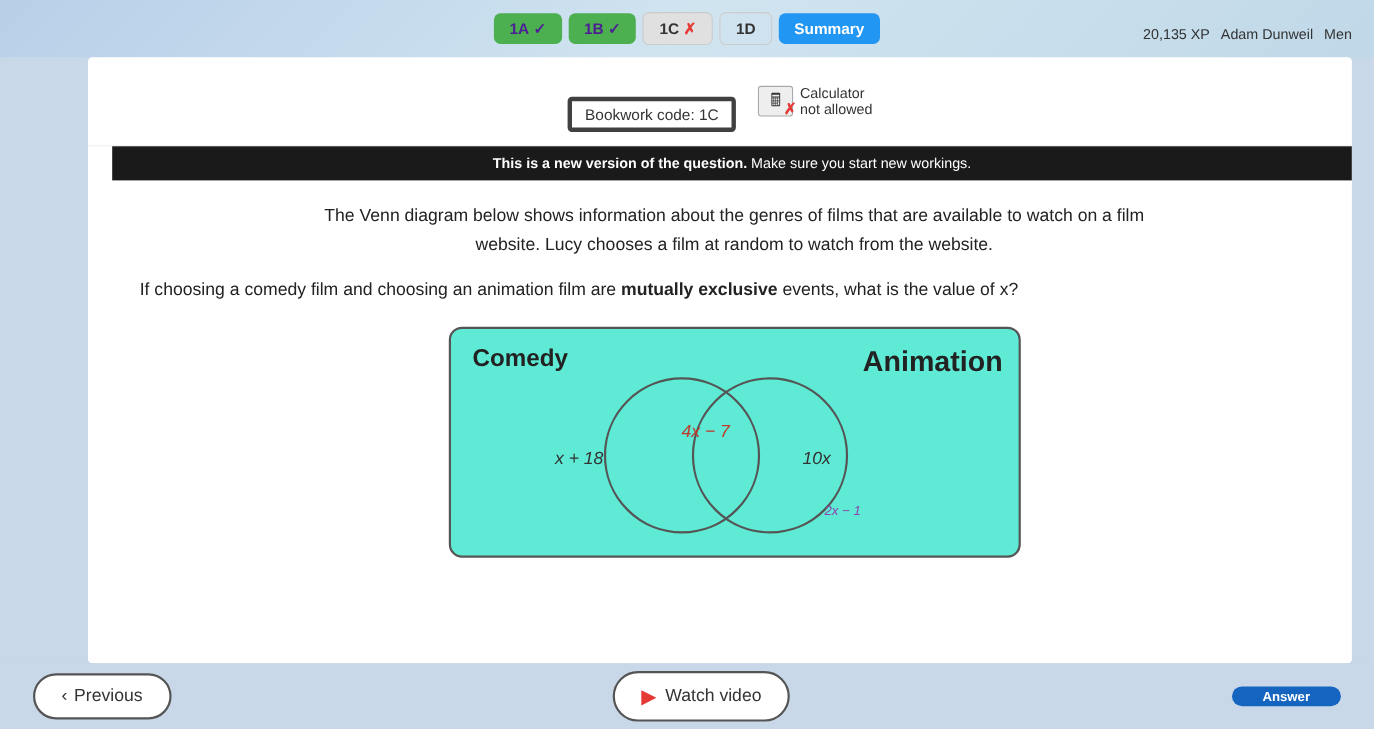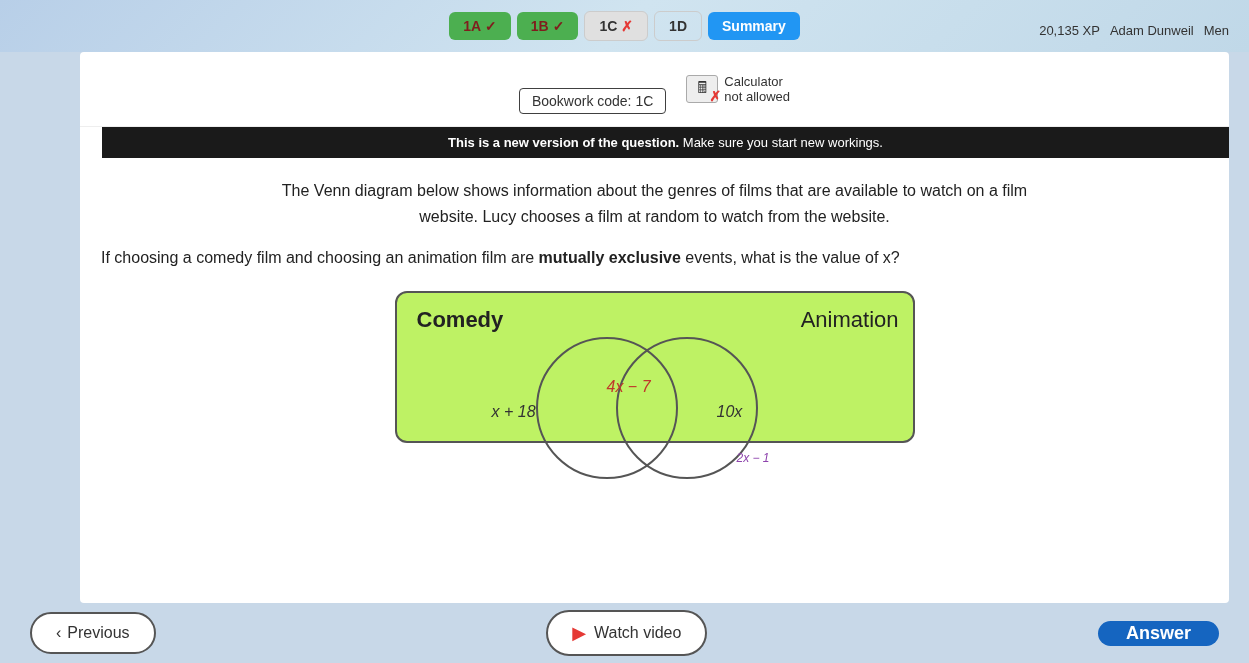--- a/index.html
+++ b/index.html
@@ -46,21 +46,21 @@
       padding: 6px 14px;
       border-radius: 6px;
       font-size: 14px;
       font-weight: bold;
       border: none;
       cursor: pointer;
     }
 
     .tab-green {
       background: #4caf50;
-      color: #7f1d1d;
+      color: #4c1d95;
     }
 
     .tab-red-x {
       background: #e0e0e0;
       color: #333;
       border: 1px solid #ccc;
     }
 
     .tab-plain {
       background: transparent;
@@ -95,21 +95,21 @@
     .bookwork-bar {
       display: flex;
       align-items: center;
       justify-content: center;
       gap: 20px;
       padding: 12px 20px;
       border-bottom: 1px solid #eee;
     }
 
     .bookwork-code {
-      border: 1px solid #404040;
+      border: 4px solid #404040;
       border-radius: 4px;
       padding: 4px 12px;
       font-size: 14px;
       color: #333;
       margin-top: 24px;
     }
 
     .calculator-badge {
       display: flex;
       align-items: center;
@@ -148,20 +148,21 @@
       font-size: 13px;
       margin-left: 22px;
     }
 
     .new-version-bar strong {
       font-weight: bold;
     }
 
     .question-area {
       padding: 20px 21px;
+      margin-left: 26px;
     }
 
     .question-text {
       font-size: 16px;
       line-height: 1.6;
       color: #222;
       text-align: center;
       margin-bottom: 16px;
     }
 
@@ -170,42 +171,42 @@
       line-height: 1.6;
       color: #222;
       margin-bottom: 20px;
       text-align: left;
     }
 
     
     .venn-container {
       margin: 10px auto;
       width: 520px;
-      height: 152px;
+      height: 210px;
       border: 2px solid #555;
       border-radius: 12px;
       position: relative;
-      background: #bef264;
+      background: #5eead4;
     }
 
     .venn-label-comedy {
       position: absolute;
       top: 14px;
       left: 20px;
       font-size: 22px;
       font-weight: bold;
       color: #222;
     }
 
     .venn-label-animation {
       position: absolute;
       top: 14px;
       right: 14px;
-      font-size: 22px;
-      font-weight: normal;
+      font-size: 26px;
+      font-weight: bold;
       color: #222;
     }
 
     
     .venn-svg {
       position: absolute;
       top: 30px;
       left: 80px;
       width: 340px;
       height: 160px;
@@ -286,21 +287,21 @@
       display: flex;
       align-items: center;
       gap: 8px;
     }
 
     .btn-answer {
       background: #1565c0;
       border: none;
       border-radius: 30px;
       padding: 2px 28px;
-      font-size: 18px;
+      font-size: 12px;
       cursor: pointer;
       color: white;
       font-weight: bold;
     }
 
     .video-icon {
       color: #e53935;
       font-size: 18px;
     }
   </style>

